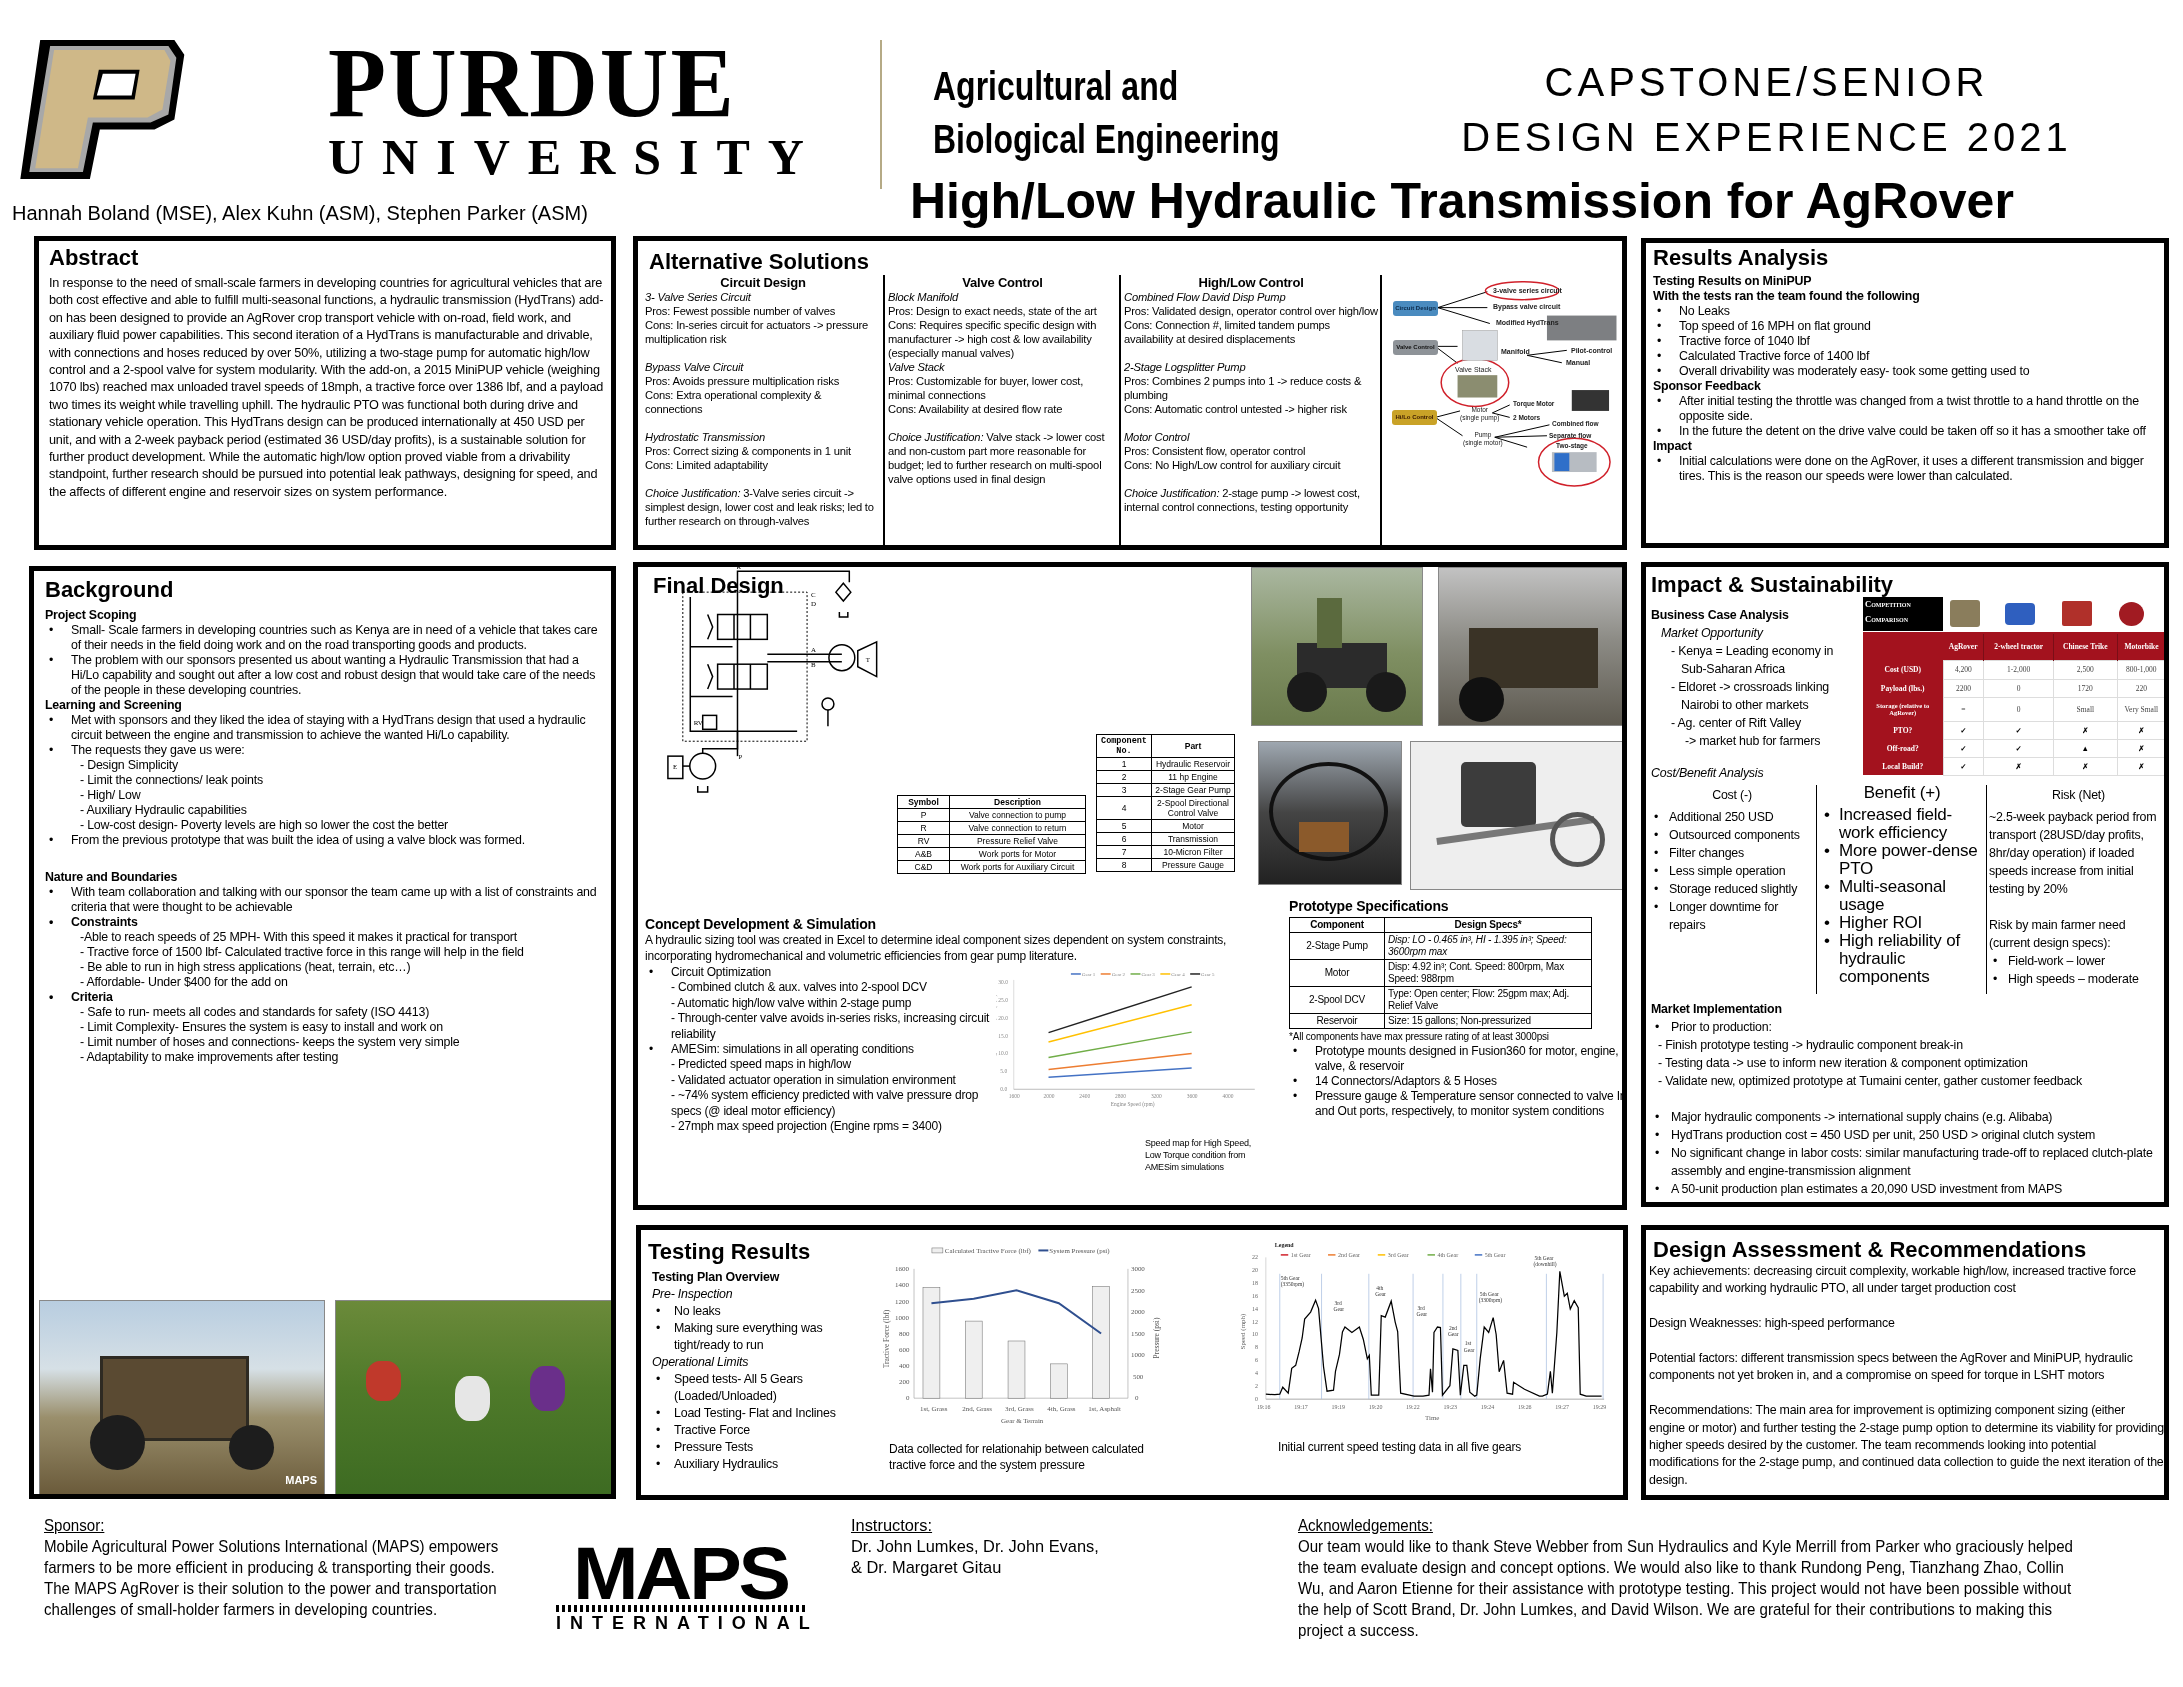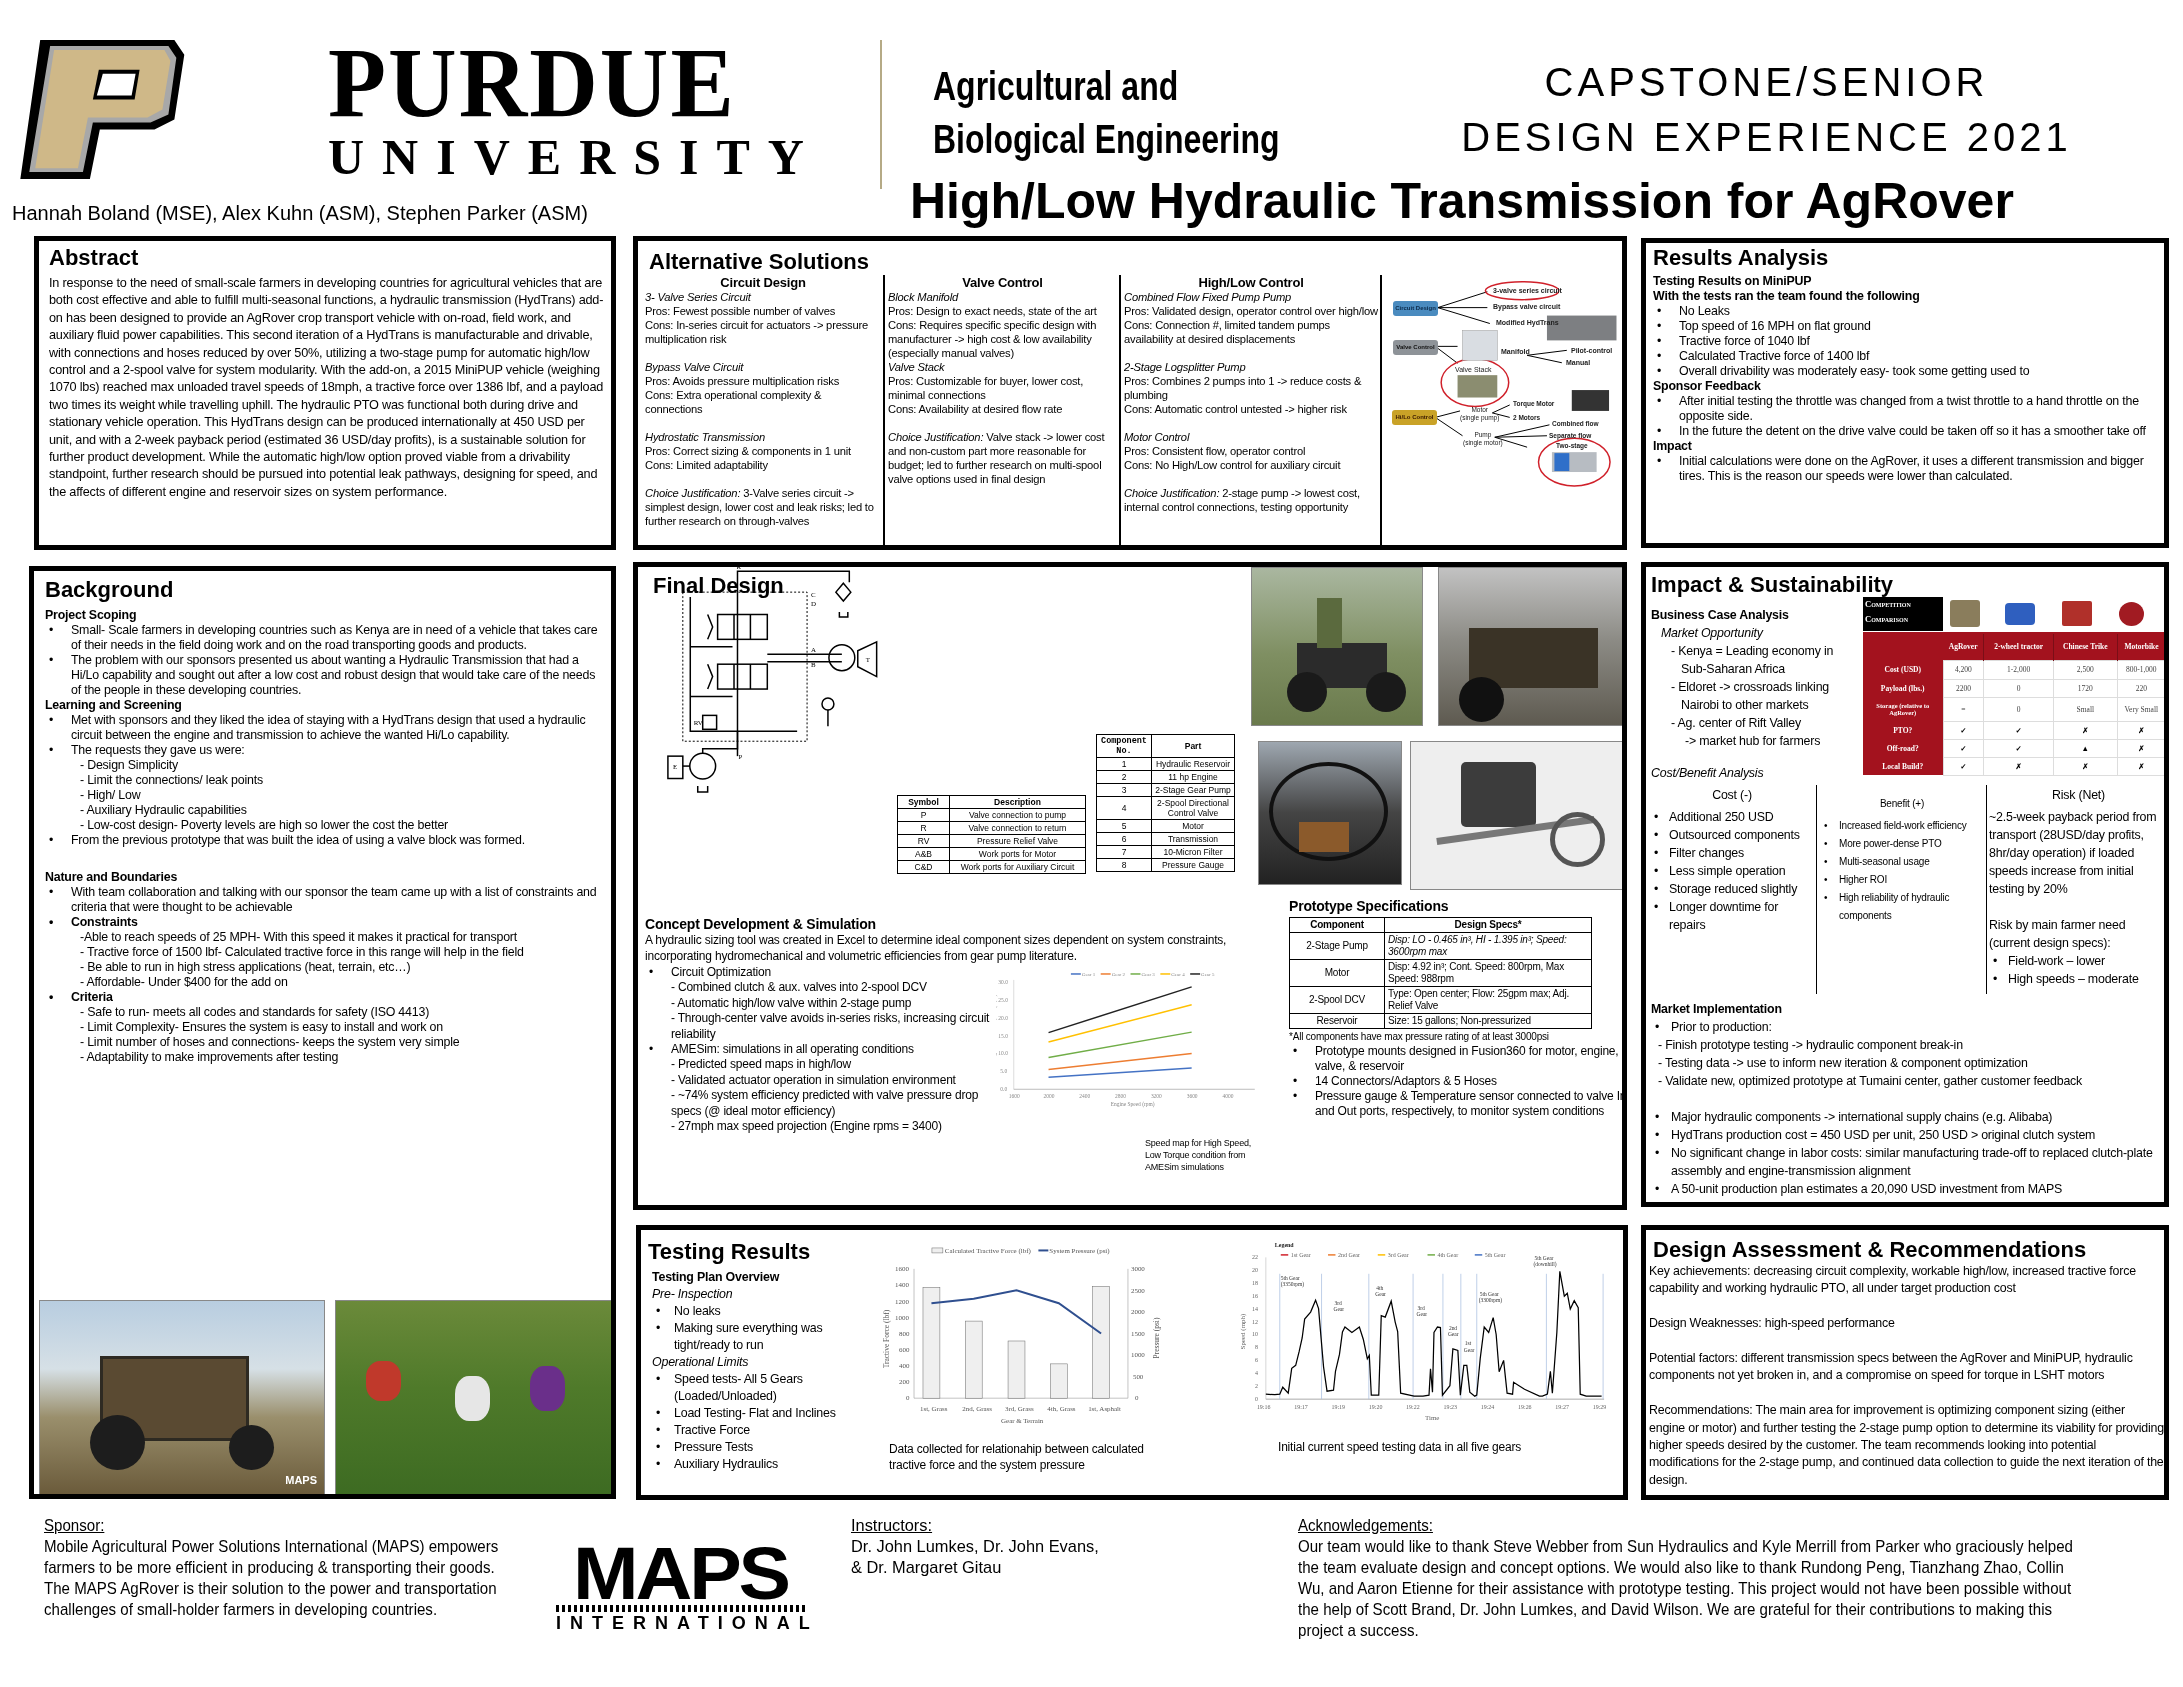--- a/index.html
+++ b/index.html
@@ -85,21 +85,21 @@
     <div>Cons: Requires specific specific design with manufacturer -&gt; high cost &amp; low availability (especially manual valves)</div>
     <div class="ital">Valve Stack</div>
     <div>Pros: Customizable for buyer, lower cost, minimal connections</div>
     <div>Cons: Availability at desired flow rate</div>
     <div style="height:14px;"></div>
     <div><span class="ital">Choice Justification:</span><span> Valve stack -&gt; lower cost and non-custom part more reasonable for budget; led to further research on multi-spool valve options used in final design</span></div>
   </div>
 
   <div class="body-text" style="position:absolute;left:486px;top:35px;width:254px;font-size:11.2px;line-height:14px;">
     <div class="sub" style="text-align:center;font-size:13px;">High/Low Control</div>
-    <div class="ital">Combined Flow Fixed Pump Pump</div>
+    <div class="ital">Combined Flow David Disp Pump</div>
     <div>Pros: Validated design, operator control over high/low</div>
     <div>Cons: Connection #, limited tandem pumps availability at desired displacements</div>
     <div style="height:14px;"></div>
     <div class="ital">2-Stage Logsplitter Pump</div>
     <div>Pros: Combines 2 pumps into 1 -&gt; reduce costs &amp; plumbing</div>
     <div>Cons: Automatic control untested -&gt; higher risk</div>
     <div style="height:14px;"></div>
     <div class="ital">Motor Control</div>
     <div>Pros: Consistent flow, operator control</div>
     <div>Cons: No High/Low control for auxiliary circuit</div>
@@ -561,21 +561,21 @@
     <div style="text-align:center;margin-bottom:4px;">Cost (-)</div>
     <ul class="bul" style="line-height:18px;">
       <li style="padding-left:19px;">Additional 250 USD</li>
       <li style="padding-left:19px;">Outsourced components</li>
       <li style="padding-left:19px;">Filter changes</li>
       <li style="padding-left:19px;">Less simple operation</li>
       <li style="padding-left:19px;">Storage reduced slightly</li>
       <li style="padding-left:19px;">Longer downtime for repairs</li>
     </ul>
   </div>
-  <div class="body-text" style="position:absolute;left:174px;top:228px;width:164px;font-size:10px;line-height:18px;">
+  <div class="body-text" style="position:absolute;left:174px;top:217px;width:164px;font-size:17px;line-height:18px;">
     <div style="text-align:center;margin-bottom:4px;">Benefit (+)</div>
     <ul class="bul">
       <li style="padding-left:19px;">Increased field-work efficiency</li>
       <li style="padding-left:19px;">More power-dense PTO</li>
       <li style="padding-left:19px;">Multi-seasonal usage</li>
       <li style="padding-left:19px;">Higher ROI</li>
       <li style="padding-left:19px;">High reliability of hydraulic components</li>
     </ul>
   </div>
   <div class="body-text" style="position:absolute;left:343px;top:219px;width:179px;font-size:12.4px;line-height:18px;">

